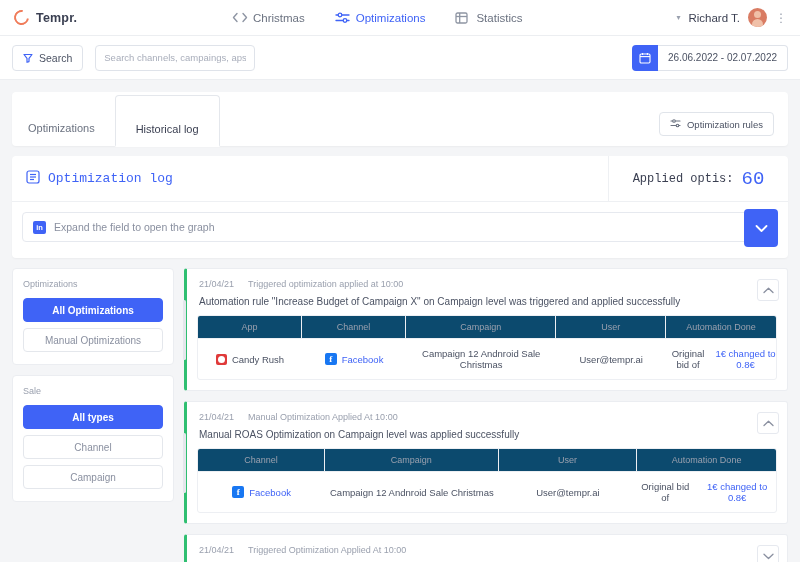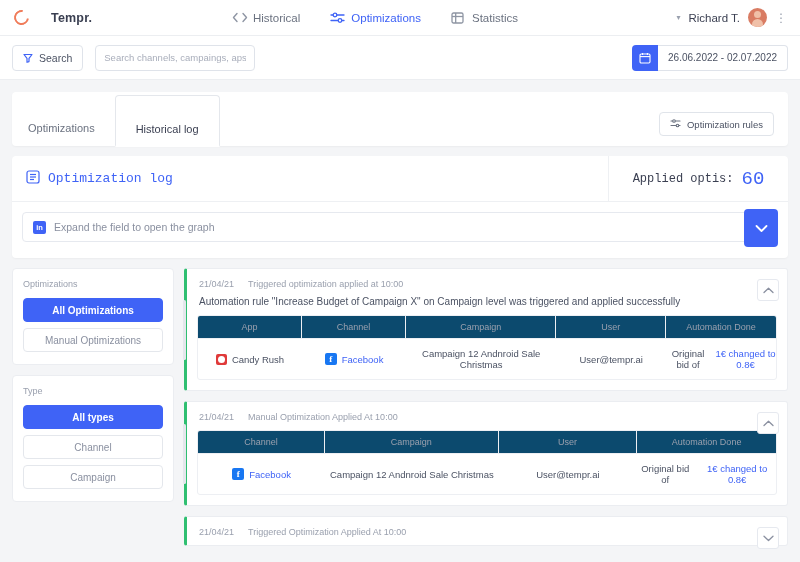--- a/index.html
+++ b/index.html
@@ -11,21 +11,21 @@
     color: #3a3f51;
     overflow: hidden;
   }
   .app { width: 800px; height: 562px; position: relative; background: #f4f5f7; }
 
   
   .topbar {
     height: 36px; background: #ffffff; display: flex; align-items: center;
     border-bottom: 1px solid #eceef1; position: relative;
   }
-  .brand { display: flex; align-items: center; gap: 22px; padding-left: 14px; width: 200px; }
+  .brand { display: flex; align-items: center; gap: 7px; padding-left: 14px; width: 200px; }
   .brand-mark {
     width: 15px; height: 15px; border-radius: 50%;
     border: 2px solid #f07c5a; border-right-color: transparent; transform: rotate(-35deg);
   }
   .brand-name { font-size: 12.5px; font-weight: bold; color: #3a3f51; letter-spacing: .2px; }
 
   .topnav { display: flex; align-items: center; gap: 30px; margin-left: 32px; }
   .topnav-item { display: flex; align-items: center; gap: 7px; font-size: 11.5px; color: #6b7280; cursor: pointer; }
   .topnav-item.active { color: #3f63f6; }
   .nav-ico { width: 14px; height: 12px; display: inline-block; position: relative; color: #8e95a3; }
@@ -205,21 +205,21 @@
       <span class="brand-name">Tempr.</span>
     </div>
     <div class="topnav">
       <div class="topnav-item">
         <span class="nav-ico">
           <svg width="16" height="11" viewBox="0 0 16 11" fill="none" stroke="currentColor" stroke-width="1.4" stroke-linecap="round" stroke-linejoin="round">
               <polyline points="5,1.5 1.5,5.5 5,9.5"></polyline>
               <polyline points="11,1.5 14.5,5.5 11,9.5"></polyline>
             </svg>
         </span>
-        <span>Historical</span>
+        <span>Christmas</span>
       </div>
       <div class="topnav-item active">
         <span class="nav-ico">
           <svg width="15" height="12" viewBox="0 0 15 12" fill="none" stroke="currentColor" stroke-width="1.3" stroke-linecap="round">
               <line x1="1" y1="3" x2="14" y2="3"></line>
               <line x1="1" y1="8.5" x2="14" y2="8.5"></line>
               <circle cx="5" cy="3" r="1.8" fill="#fff"></circle>
               <circle cx="10" cy="8.5" r="1.8" fill="#fff"></circle>
             </svg>
         </span>
@@ -318,21 +318,21 @@
 
   <div class="split">
 
     <div class="side">
       <div class="side-card">
         <div class="side-title">Optimizations</div>
         <div class="side-btn active">All Optimizations</div>
         <div class="side-btn">Manual Optimizations</div>
       </div>
       <div class="side-card">
-        <div class="side-title">Type</div>
+        <div class="side-title">Sale</div>
         <div class="side-btn active">All types</div>
         <div class="side-btn">Channel</div>
         <div class="side-btn">Campaign</div>
       </div>
     </div>
 
     <div class="feed">
 
       <div class="entry">
         <div class="scroll-hint"></div>
@@ -375,20 +375,21 @@
         </div>
       </div>
 
       <div class="entry">
         <div class="scroll-hint"></div>
         <div class="entry-head">
           <div class="entry-meta">
             <span class="entry-date">21/04/21</span>
             <span class="entry-type">Manual Optimization Applied At 10:00</span>
           </div>
+          <div class="entry-desc">Manual ROAS Optimization on Campaign level was applied successfully</div>
           <div class="entry-caret">
             <svg width="11" height="7" viewBox="0 0 11 7" fill="none" stroke="currentColor" stroke-width="1.3" stroke-linecap="round" stroke-linejoin="round">
                 <polyline points="1,5.5 5.5,1.3 10,5.5"></polyline>
               </svg>
           </div>
         </div>
         <div class="tbl">
           <div class="tbl-head">
             <div class="c-ch3">Channel</div>
             <div class="c-cmp3">Campaign</div>

